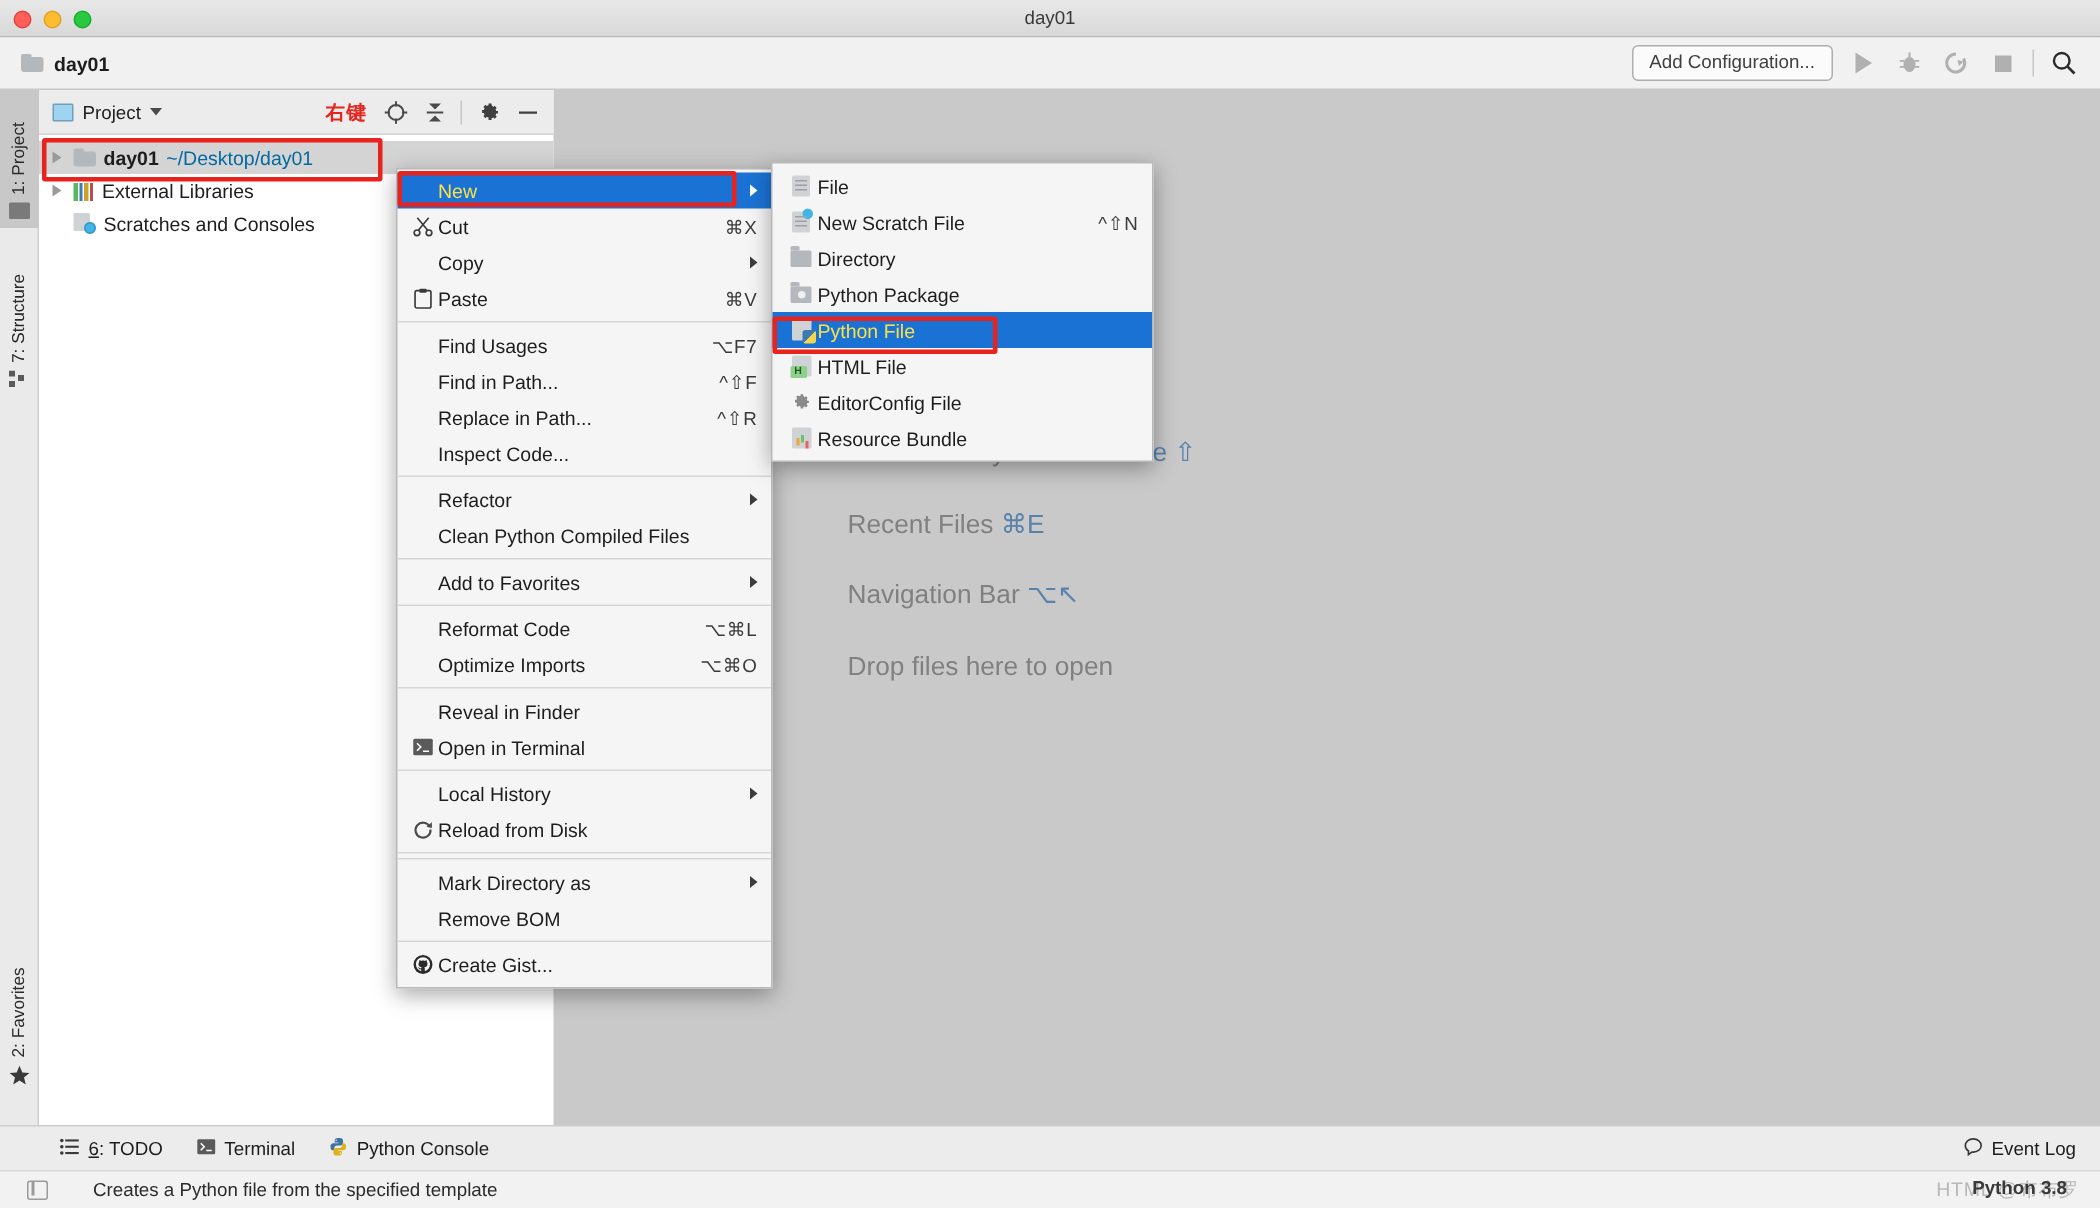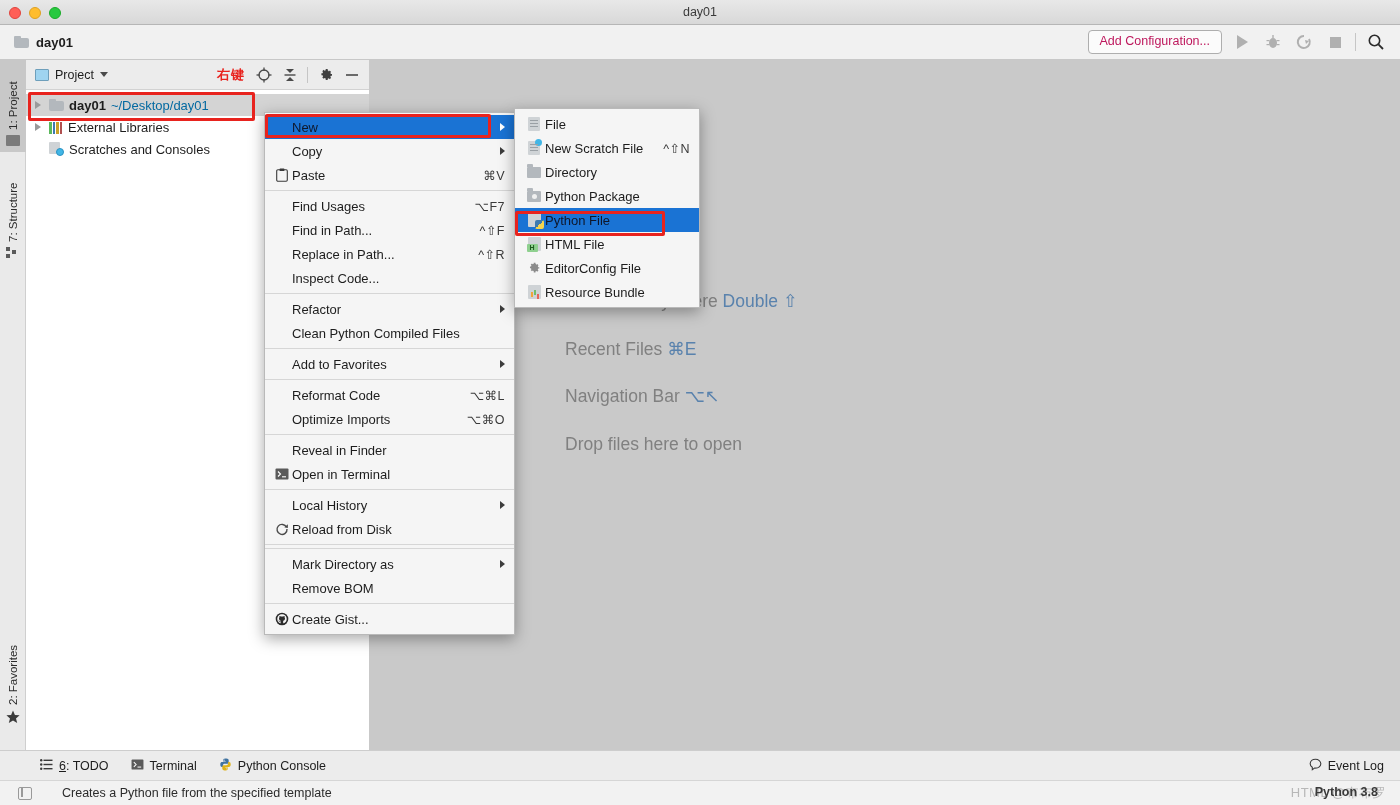--- a/index.html
+++ b/index.html
@@ -45,21 +45,21 @@
   }
   .folder-ico::after {
     content: ""; position: absolute; left: 0; top: 0px; width: 7px; height: 3px;
     background: #b3b8bd; border-radius: 1px 1px 0 0;
   }
   .nav-crumb-label { font-size: 13px; font-weight: bold; color: #1d1d1d; }
 
   .nav-right { margin-left: auto; display: flex; align-items: center; gap: 9px; padding-right: 13px; }
   .addconf {
     border: 1px solid #aeaeae; background: #fbfbfb; border-radius: 4px;
-    font-size: 12.5px; color: #be185d; padding: 4px 11px 5px 11px; line-height: 1;
+    font-size: 12.5px; color: #404040; padding: 4px 11px 5px 11px; line-height: 1;
   }
   .tb-ico { width: 22px; height: 22px; display: flex; align-items: center; justify-content: center; }
   .tri-run { width: 0; height: 0; border-left: 11px solid #b0b0b0; border-top: 7px solid transparent; border-bottom: 7px solid transparent; }
   .sq-stop { width: 11px; height: 11px; background: #b0b0b0; }
   .tb-sep { width: 1px; height: 18px; background: #c6c6c6; }
 
   
   .stripe {
     position: absolute; left: 0; top: 60px; width: 26px; height: 690px;
     background: #eaeaea; border-right: 1px solid #cfcfcf;
@@ -130,27 +130,27 @@
     padding: 2px 0 3px 0;
   }
   .mi {
     height: 24px; display: flex; align-items: center; position: relative;
     padding-left: 7px; padding-right: 9px;
   }
   .mi .mico { width: 20px; display: flex; align-items: center; justify-content: center; flex: none; }
   .mi .mlabel { flex: 1 1 auto; }
   .mi .mkey { color: #3a3a3a; font-size: 12.5px; letter-spacing: .5px; }
   .mi .marrow { width:0;height:0;border-top:4px solid transparent;border-bottom:4px solid transparent;border-left:5.5px solid #3c3c3c; margin-left: 8px;}
-  .mi.sel { background: #1a73d4; color: #0f172a; }
+  .mi.sel { background: #1a73d4; color: #fde047; }
   .mi.sel .marrow { border-left-color: #ffffff; }
   .msep { height: 1px; background: #d6d6d6; margin: 3px 0; }
 
   
   .submenu {
-    position: absolute; left: 514px; top: 108px; width: 186px;
+    position: absolute; left: 514px; top: 108px; width: 255px;
     background: #f5f5f5; border: 1px solid #b9b9b9;
     box-shadow: 0 4px 14px rgba(0,0,0,.34);
     font-size: 13px; color: #1d1d1d;
     padding: 3px 0 3px 0;
   }
   .submenu .mi { height: 24px; padding-left: 8px; }
   .submenu .mi .mico { width: 22px; }
 
   
   .i-file { width: 12px; height: 14px; background: #cfd3d6; border-radius: 1px; position: relative; }
@@ -375,20 +375,34 @@
   </div>
 
   <div class="ctxmenu">
 
     <div class="mi sel">
       <span class="mico"></span>
       <span class="mlabel">New</span>
       <span class="marrow"></span>
     </div>
 
+    <div class="mi">
+      <span class="mico i-scissors">
+        <svg width="14" height="14" viewBox="0 0 14 14">
+            <g stroke="#3a3a3a" stroke-width="1.1" fill="none">
+              <circle cx="3" cy="11.2" r="1.9"></circle>
+              <circle cx="11" cy="11.2" r="1.9"></circle>
+              <line x1="10.1" y1="9.5" x2="3.2" y2="1.2"></line>
+              <line x1="3.9" y1="9.5" x2="10.8" y2="1.2"></line>
+            </g>
+          </svg>
+      </span>
+      <span class="mlabel">Cut</span>
+      <span class="mkey">⌘X</span>
+    </div>
 
     <div class="mi">
       <span class="mico"></span>
       <span class="mlabel">Copy</span>
       <span class="marrow"></span>
     </div>
 
     <div class="mi">
       <span class="mico i-clip">
         <svg width="12" height="14" viewBox="0 0 12 14">

